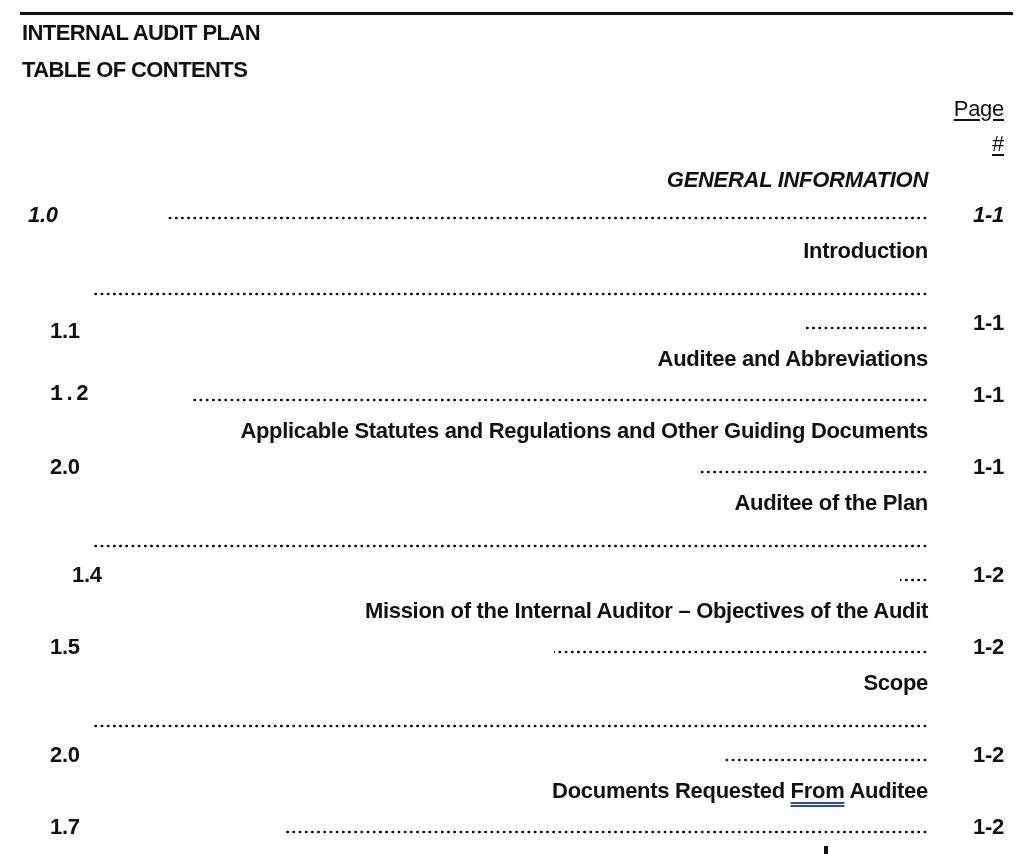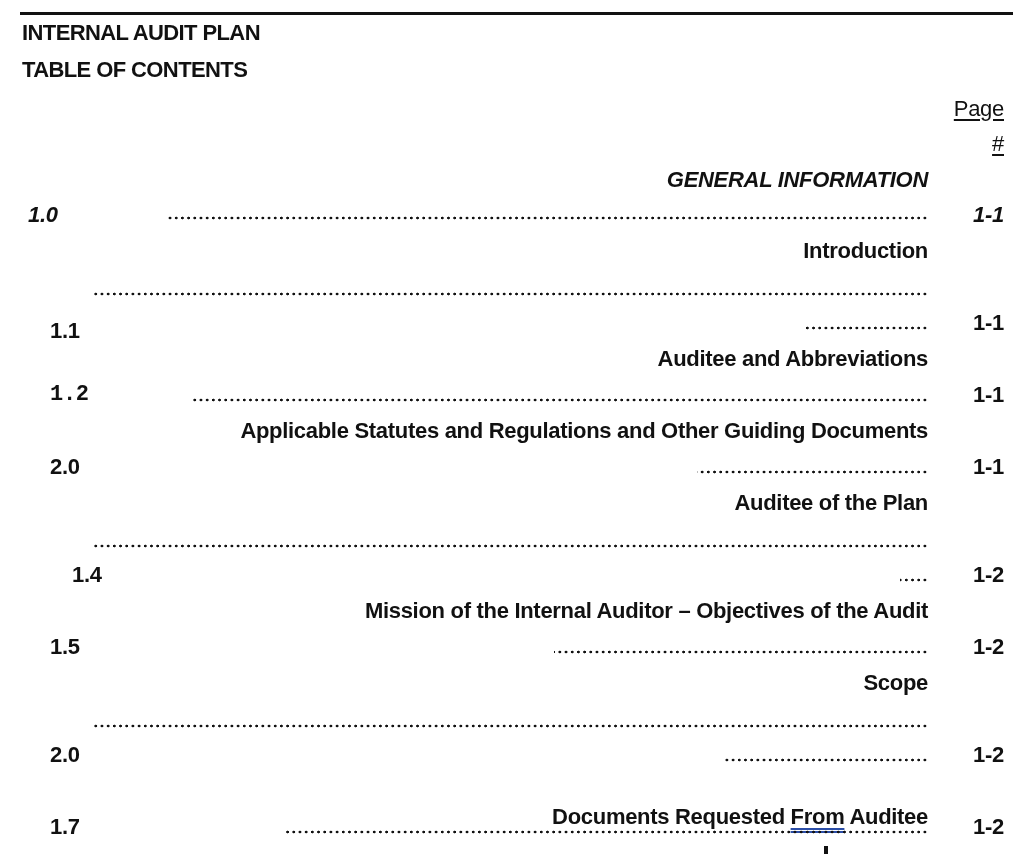--- a/index.html
+++ b/index.html
@@ -80,19 +80,19 @@
 
 <div>
   <div class="abs r-title" style="top:670px;margin-left:32px;">Scope</div>
   <div class="dots" style="left:91px; right:96px; top:724px;"></div>
   <div class="abs num" style="top:742px;">2.0</div>
   <div class="dots" style="left:723px; right:96px; top:758px;"></div>
   <div class="abs r-page" style="top:742px;">1-2</div>
 </div>
 
 <div>
-  <div class="abs r-title" style="top:804px;text-align:right;"><span>Documents Requested </span><span class="from">From</span><span> Auditee</span></div>
+  <div class="abs r-title" style="top:778px;text-align:right;"><span>Documents Requested </span><span class="from">From</span><span> Auditee</span></div>
   <div class="abs num" style="top:814px;">1.7</div>
   <div class="dots" style="left:285px; right:96px; top:830px;"></div>
   <div class="abs r-page" style="top:814px;">1-2</div>
 </div>
 
 <div style="position:absolute; left:824px; top:846px; width:4px; height:8px; background:#111;"></div>
 
 </body></html>

